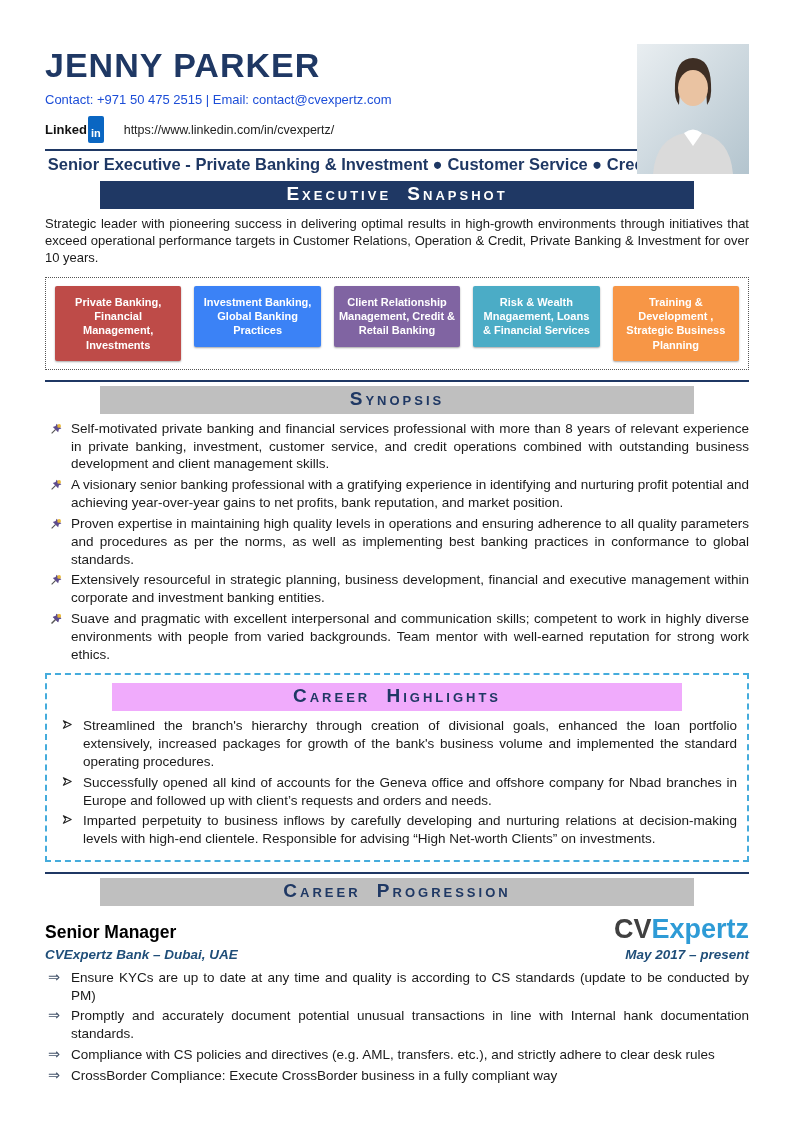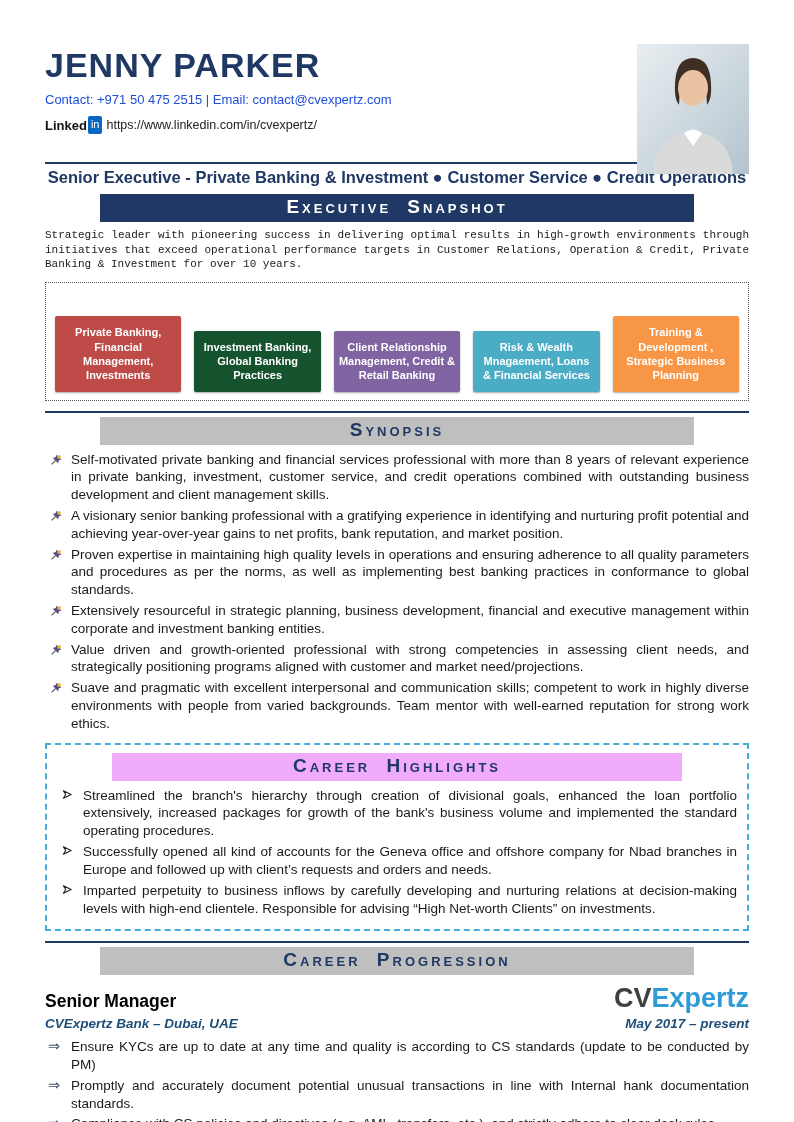--- a/index.html
+++ b/index.html
@@ -2,42 +2,42 @@
 <html><head>
 <meta charset="utf-8">
 <style>
   html,body { margin:0; padding:0; background:#ffffff; }
   body { width:794px; height:1122px; font-family:"Liberation Sans", sans-serif; color:#1a1a1a; }
   .page { position:relative; width:794px; height:1122px; box-sizing:border-box; padding:34px 45px 20px; overflow:hidden; }
 
   
   .name { margin:14px 0 10px; font-size:34px; font-weight:800; color:#1F3864; letter-spacing:1px; line-height:1; }
   .contact-line { font-size:13px; color:#1d4ed8; margin-bottom:9px; }
-  .linkedin-row { display:flex; align-items:center; gap:4px; font-size:12.5px; margin-bottom:28px; }
+  .linkedin-row { display:flex; align-items:center; gap:20px; font-size:12.5px; margin-bottom:6px; }
   .li-brand { display:inline-flex; align-items:center; font-weight:700; color:#111; font-size:13px; }
-  .li-badge { display:inline-block; margin-left:1px; background:#0A66C2; color:#fff; font-weight:400; font-size:11px; line-height:1; padding:3px 3px 4px; border-radius:2px; }
+  .li-badge { display:inline-block; margin-left:1px; background:#0A66C2; color:#fff; font-weight:700; font-size:11px; line-height:1; padding:12px 3px 4px; border-radius:2px; }
   .li-url { color:#222; }
   .photo { position:absolute; top:44px; right:45px; width:112px; height:130px; overflow:hidden; }
   .photo svg { display:block; }
 
   .rule { border:none; border-top:2px solid #1F3864; margin:4px 0 4px; }
 
   .headline { text-align:center; font-size:16.5px; font-weight:700; color:#1F3864; margin:4px 0 7px; }
 
   
   .bar { margin:2px 55px 6px; padding:3px 0 4px; text-align:center; font-weight:700; font-size:19px;
          font-variant:small-caps; letter-spacing:3px; word-spacing:8px; line-height:1.1; }
   .bar.navy { background:#1F3864; color:#ffffff; }
   .bar.gray { background:#f0abfc; color:#1F3864; }
 
   .jt { text-align:justify; }
-  .snapshot { font-size:11px; line-height:1.33; margin:2px 0 10px;font-family:Liberation Mono, monospace; }
+  .snapshot { font-size:13px; line-height:1.33; margin:2px 0 10px; }
 
   
-  .skills { border:1.5px dotted #555; padding:8px 9px; display:flex; gap:13px; align-items:flex-end; margin:0 0 10px; }
+  .skills { border:1.5px dotted #555; padding:8px 9px; display:flex; gap:13px; align-items:flex-start; margin:0 0 10px; }
   .skill { flex:1; color:#fff; font-weight:700; font-size:11px; line-height:1.3; text-align:center;
            padding:9px 5px; border-radius:2px; box-shadow:0 1px 2px rgba(0,0,0,.35); }
 
   
   ul.blist { list-style:none; margin:6px 0 10px; padding:0; font-size:13.5px; line-height:1.32; }
   ul.blist li { position:relative; padding-left:26px; margin-bottom:3px; }
   .bullet-ico { position:absolute; left:5px; top:2px; width:13px; height:13px; display:inline-flex; }
   .hl-list li { margin-bottom:10px; }
   .duty-bullet { position:absolute; left:3px; top:-1px; font-size:14.5px; color:#44546A; font-weight:400; }
 
@@ -84,21 +84,21 @@
 
   <hr class="rule">
 
   <div class="headline">Senior Executive - Private Banking &amp; Investment ● Customer Service ● Credit Operations</div>
 
   <div class="bar navy" style="background-color: rgb(31, 56, 100);">Executive Snapshot</div>
   <p class="snapshot jt">Strategic leader with pioneering success in delivering optimal results in high-growth environments through initiatives that exceed operational performance targets in Customer Relations, Operation &amp; Credit, Private Banking &amp; Investment for over 10 years.</p>
 
   <div class="skills">
     <div class="skill" style="background-color: rgb(190, 75, 72);">Private Banking, Financial Management, Investments</div>
-    <div class="skill" style="background-color: #14532d; margin-top: 40px;">Investment Banking, Global Banking Practices</div>
+    <div class="skill" style="background-color: #3b82f6;">Investment Banking, Global Banking Practices</div>
     <div class="skill" style="background-color: rgb(128, 100, 162);">Client Relationship Management, Credit &amp; Retail Banking</div>
     <div class="skill" style="background-color: rgb(75, 172, 198);">Risk &amp; Wealth Mnagaement, Loans &amp; Financial Services</div>
     <div class="skill" style="background-color: rgb(247, 150, 70);">Training &amp; Development , Strategic Business Planning</div>
   </div>
 
   <hr class="rule">
   <div class="bar gray" style="background-color: rgb(191, 191, 191);">Synopsis</div>
   <ul class="blist syn-list">
     <li class="jt"><span class="bullet-ico">
           <svg viewBox="0 0 16 16" width="13" height="13">
@@ -127,21 +127,21 @@
             <path d="M8 2 L14 8 L11 9 L10 12.5 L3.5 6 L7 5 Z" fill="#5D4B8C"></path>
             <circle cx="11.2" cy="4.8" r="2.3" fill="#E8B93C"></circle>
           </svg>
         </span><span>Extensively resourceful in strategic planning, business development, financial and executive management within corporate and investment banking entities.</span></li>
     <li class="jt"><span class="bullet-ico">
           <svg viewBox="0 0 16 16" width="13" height="13">
             <path d="M2 14 L7 9" stroke="#555" stroke-width="1.4"></path>
             <path d="M8 2 L14 8 L11 9 L10 12.5 L3.5 6 L7 5 Z" fill="#5D4B8C"></path>
             <circle cx="11.2" cy="4.8" r="2.3" fill="#E8B93C"></circle>
           </svg>
-        </span><span>Value driven and growth-oriented professional with strong competencies in assessing client needs, and strategically positioning programs aligned with customer and market need/projections.</span></li>
+        </span></li>
     <li class="jt"><span class="bullet-ico">
           <svg viewBox="0 0 16 16" width="13" height="13">
             <path d="M2 14 L7 9" stroke="#555" stroke-width="1.4"></path>
             <path d="M8 2 L14 8 L11 9 L10 12.5 L3.5 6 L7 5 Z" fill="#5D4B8C"></path>
             <circle cx="11.2" cy="4.8" r="2.3" fill="#E8B93C"></circle>
           </svg>
         </span><span>Suave and pragmatic with excellent interpersonal and communication skills; competent to work in highly diverse environments with people from varied backgrounds. Team mentor with well-earned reputation for strong work ethics.</span></li>
   </ul>
 
   <div class="hl-box" style="border-color: rgb(69, 172, 220);">

